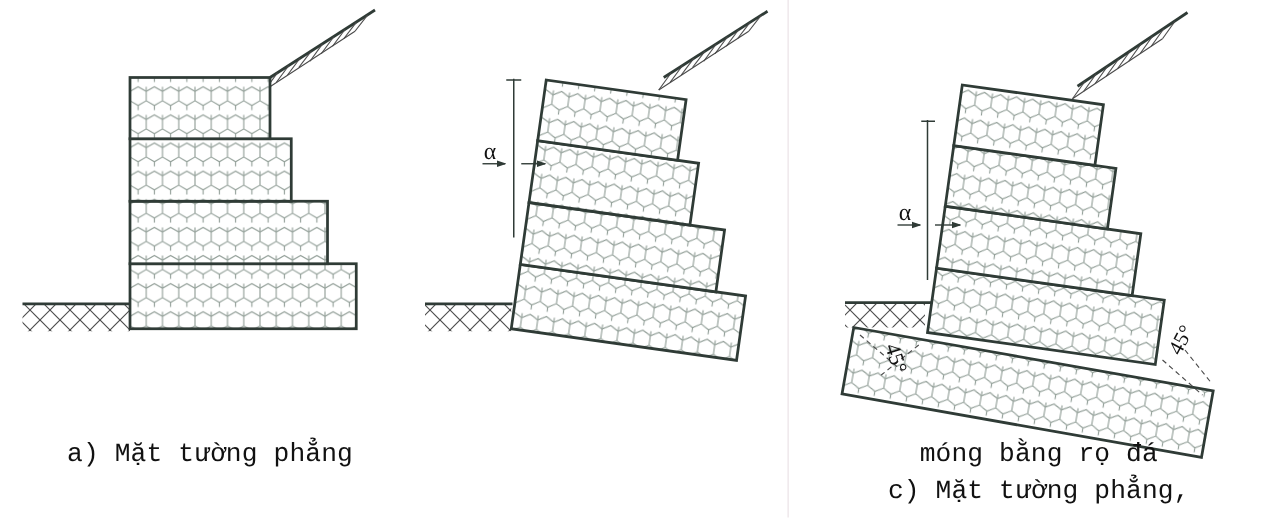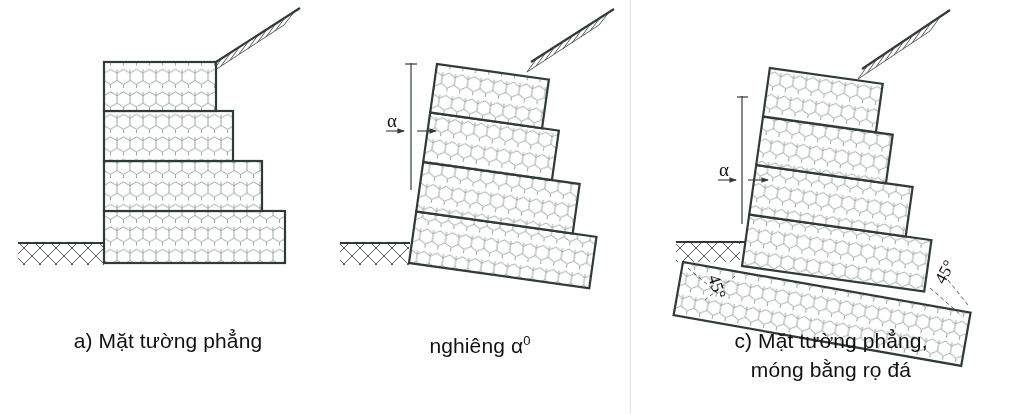--- a/index.html
+++ b/index.html
@@ -8,23 +8,24 @@
     width:1014px;height:414px;overflow:hidden;
     font-family:"Liberation Serif", serif;
     color:#1a1a1a;
   }
   #figure{
     position:relative;width:1014px;height:414px;background:#ffffff;
   }
   svg.diagram{position:absolute;left:0;top:0;width:1014px;height:414px;}
   .caption{
     position:absolute;text-align:center;
-    font-family:Liberation Sans, sans-serif;
+    font-family:Liberation Mono, monospace;
     font-size:21px;line-height:29px;color:#111111;
     letter-spacing:.1px;
+    margin-top:24px;
   }
   .caption .sup{font-size:13px;vertical-align:super;}
   #caption-a{left:0px;top:326px;width:336px;}
   #caption-b{left:330px;top:326px;width:300px;}
   #caption-c{left:648px;top:326px;width:366px;}
   .divider{
     position:absolute;top:0;width:1px;height:414px;
     background:#ece3e8;
   }
   #divider-bc{left:630px;}
@@ -192,23 +193,20 @@
     </g>
   </svg>
 
   <div class="divider" id="divider-bc"></div>
 
   <div class="caption" id="caption-a">
     <div>a) Mặt tường phẳng</div>
   </div>
 
   <div class="caption" id="caption-b">
-    <div>
-      <span>nghiêng </span><span>α</span><span class="sup">0</span>
-    </div>
   </div>
 
   <div class="caption" id="caption-c">
+    <div>móng bằng rọ đá</div>
     <div>c) Mặt tường phẳng,</div>
-    <div>móng bằng rọ đá</div>
   </div>
 
 </div>
 
 </body></html>

